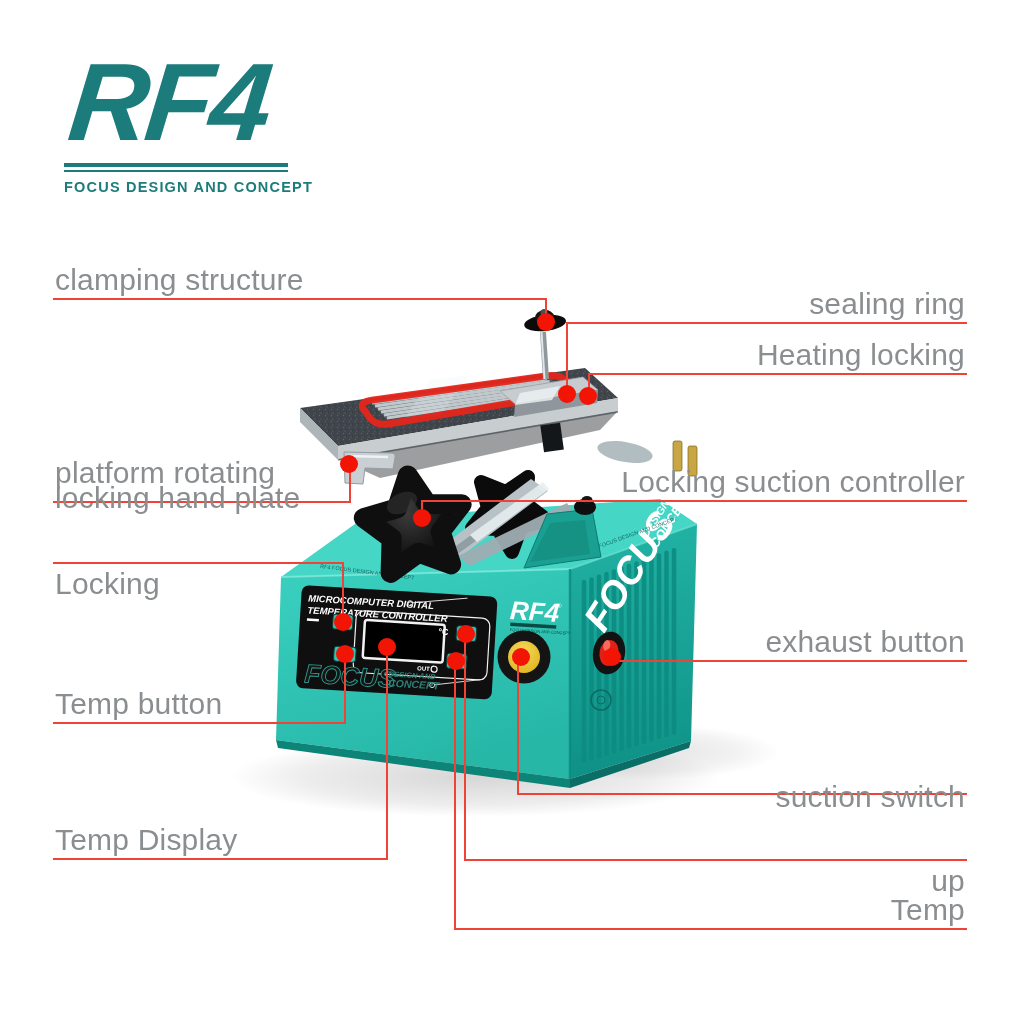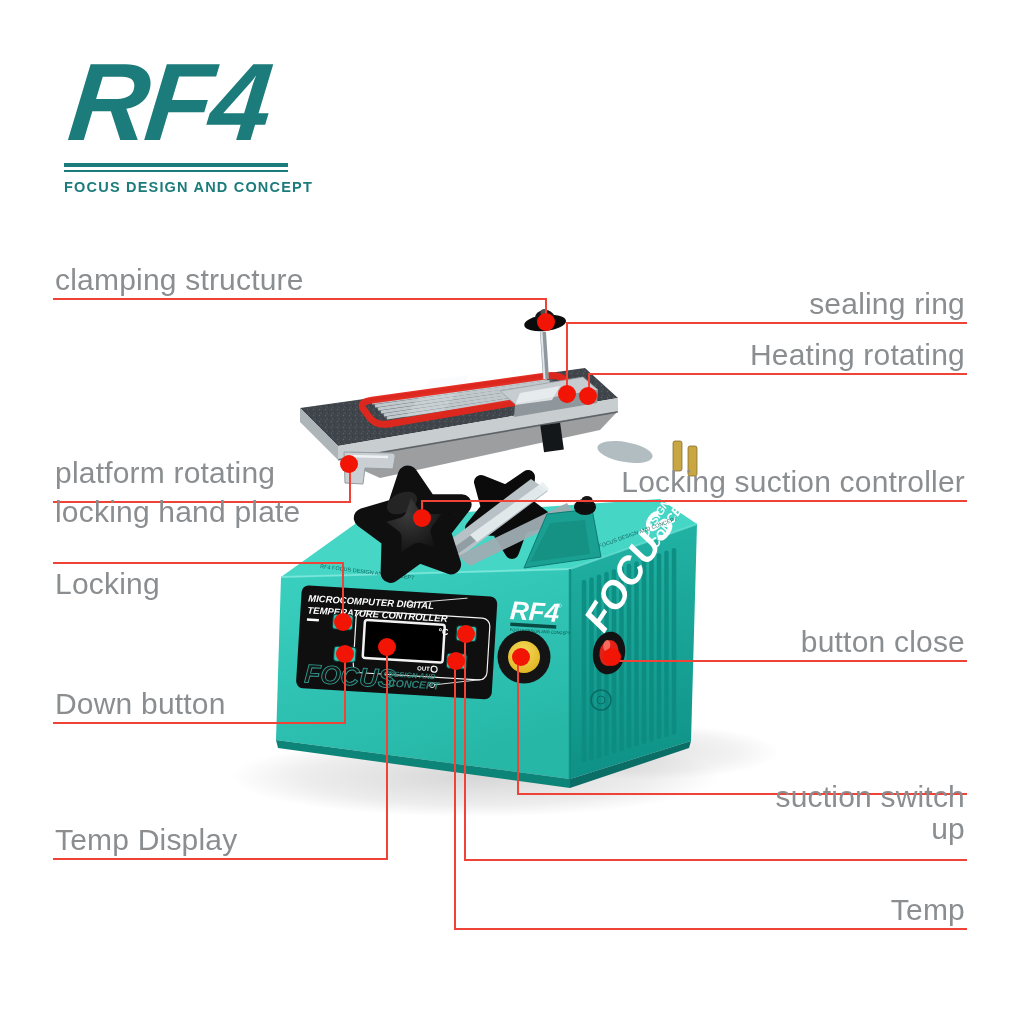--- a/index.html
+++ b/index.html
@@ -22,28 +22,28 @@
     margin-top:7px;font-size:14.5px;font-weight:bold;color:#1c7b7b;letter-spacing:1.2px;
   }
   
   .callout{position:absolute;font-size:30px;color:#8b8e90;letter-spacing:.2px;white-space:nowrap;}
   .l{left:55px;text-align:right;}
   .r{right:59px;text-align:left;}
   #co-clamping{top:263px}
   #co-sealing{top:287px}
   #co-heatingplat{top:338px}
   #co-platrot{top:456px}
-  #co-lockhand{top:495px}
+  #co-lockhand{top:481px}
   #co-lockctrl{top:465px}
   #co-setting{top:567px}
   #co-exhaust{top:625px}
   #co-heatbtn{top:687px}
   #co-suction{top:780px}
   #co-tempdisp{top:823px}
-  #co-up{top:812px}
+  #co-up{top:864px}
   #co-down{top:893px}
 </style>
 </head>
 <body>
 
 <svg id="scene" width="1024" height="1024" viewBox="0 0 1024 1024">
   <defs>
     <radialGradient id="shGrad" cx="50%" cy="50%" r="50%">
       <stop offset="0%" stop-color="#000000" stop-opacity="0.16"></stop>
       <stop offset="70%" stop-color="#000000" stop-opacity="0.07"></stop>
@@ -268,23 +268,23 @@
   <div class="brand-name">RF4</div>
   <div class="brand-rules">
     <div class="brand-rule1"></div>
     <div class="brand-rule2"></div>
   </div>
   <div class="brand-tagline">FOCUS DESIGN AND CONCEPT</div>
 </div>
 
 <div id="co-clamping" class="callout l">clamping structure</div>
 <div id="co-sealing" class="callout r">sealing ring</div>
-<div id="co-heatingplat" class="callout r">Heating rotating</div>
+<div id="co-heatingplat" class="callout r">Heating locking</div>
 <div id="co-platrot" class="callout l">platform rotating</div>
 <div id="co-lockhand" class="callout l">locking hand plate</div>
 <div id="co-lockctrl" class="callout r">Locking suction controller</div>
 <div id="co-setting" class="callout l">Locking</div>
-<div id="co-exhaust" class="callout r">button close</div>
-<div id="co-heatbtn" class="callout l">Down button</div>
+<div id="co-exhaust" class="callout r">exhaust button</div>
+<div id="co-heatbtn" class="callout l">Temp button</div>
 <div id="co-suction" class="callout r">suction switch</div>
 <div id="co-tempdisp" class="callout l">Temp Display</div>
 <div id="co-up" class="callout r">up</div>
 <div id="co-down" class="callout r">Temp</div>
 
 </body></html>

